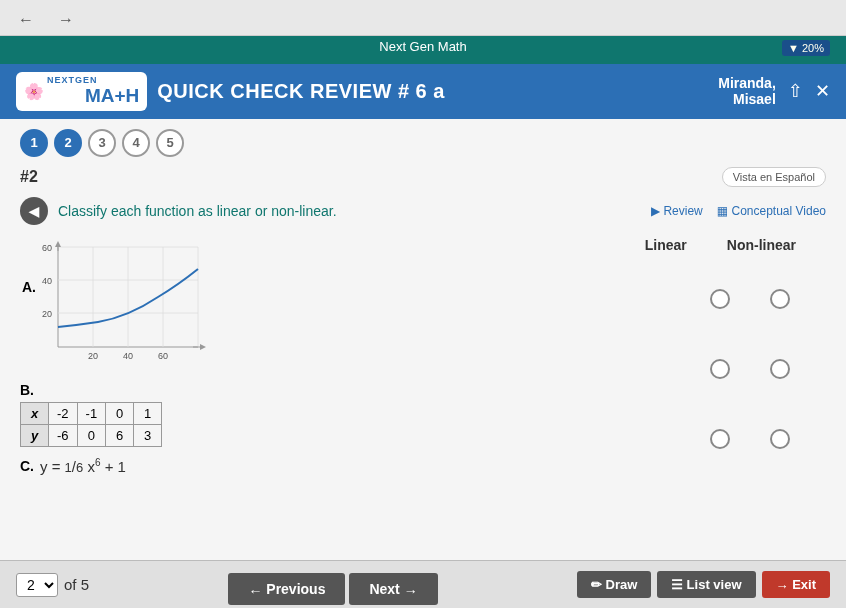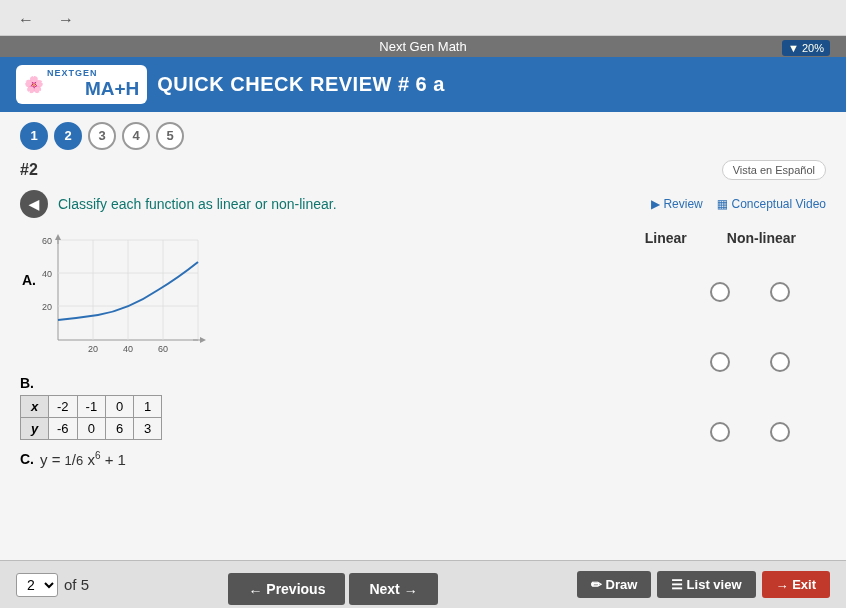--- a/index.html
+++ b/index.html
@@ -352,37 +352,43 @@
 </head>
 <body>
 
 <div class="browser-bar">
   <button class="nav-btn">←</button>
   <button class="nav-btn">→</button>
 </div>
 
 <div class="app-container">
 
-  <div class="app-title-bar" style="background:#737373; padding:3px 0 3px;">
+  <div class="app-title-bar" style="background:#0f766e; padding:3px 0 10px;">
     <span style="color:white;font-size:13px;">Next Gen Math</span>
     <span style="position:absolute;right:16px;top:40px;font-size:11px;color:#ffe; background:#1a4f8a;padding:2px 6px;border-radius:3px;">▼ 20%</span>
   </div>
 
   <div class="main-header">
     <div class="header-left">
       <div class="logo-box">
         <div class="logo-row">
           <span style="font-size:16px;margin-right:3px;">🌸</span>
           <div>
             <div class="logo-nextgen">NEXTGEN</div>
             <div class="logo-math">MA+H</div>
           </div>
         </div>
       </div>
       <div class="quick-check-title">QUICK CHECK REVIEW # 6 a</div>
+    </div>
+    <div class="header-right">
+      <div class="user-name" style="white-space:pre-line;">Miranda,
+Misael</div>
+      <button class="icon-btn">⇧</button>
+      <button class="icon-btn">✕</button>
     </div>
   </div>
 
   <div class="content-area">
 
     <div class="step-indicators">
       <div class="step-circle completed">1</div>
       <div class="step-circle active">2</div>
       <div class="step-circle">3</div>
       <div class="step-circle">4</div>

